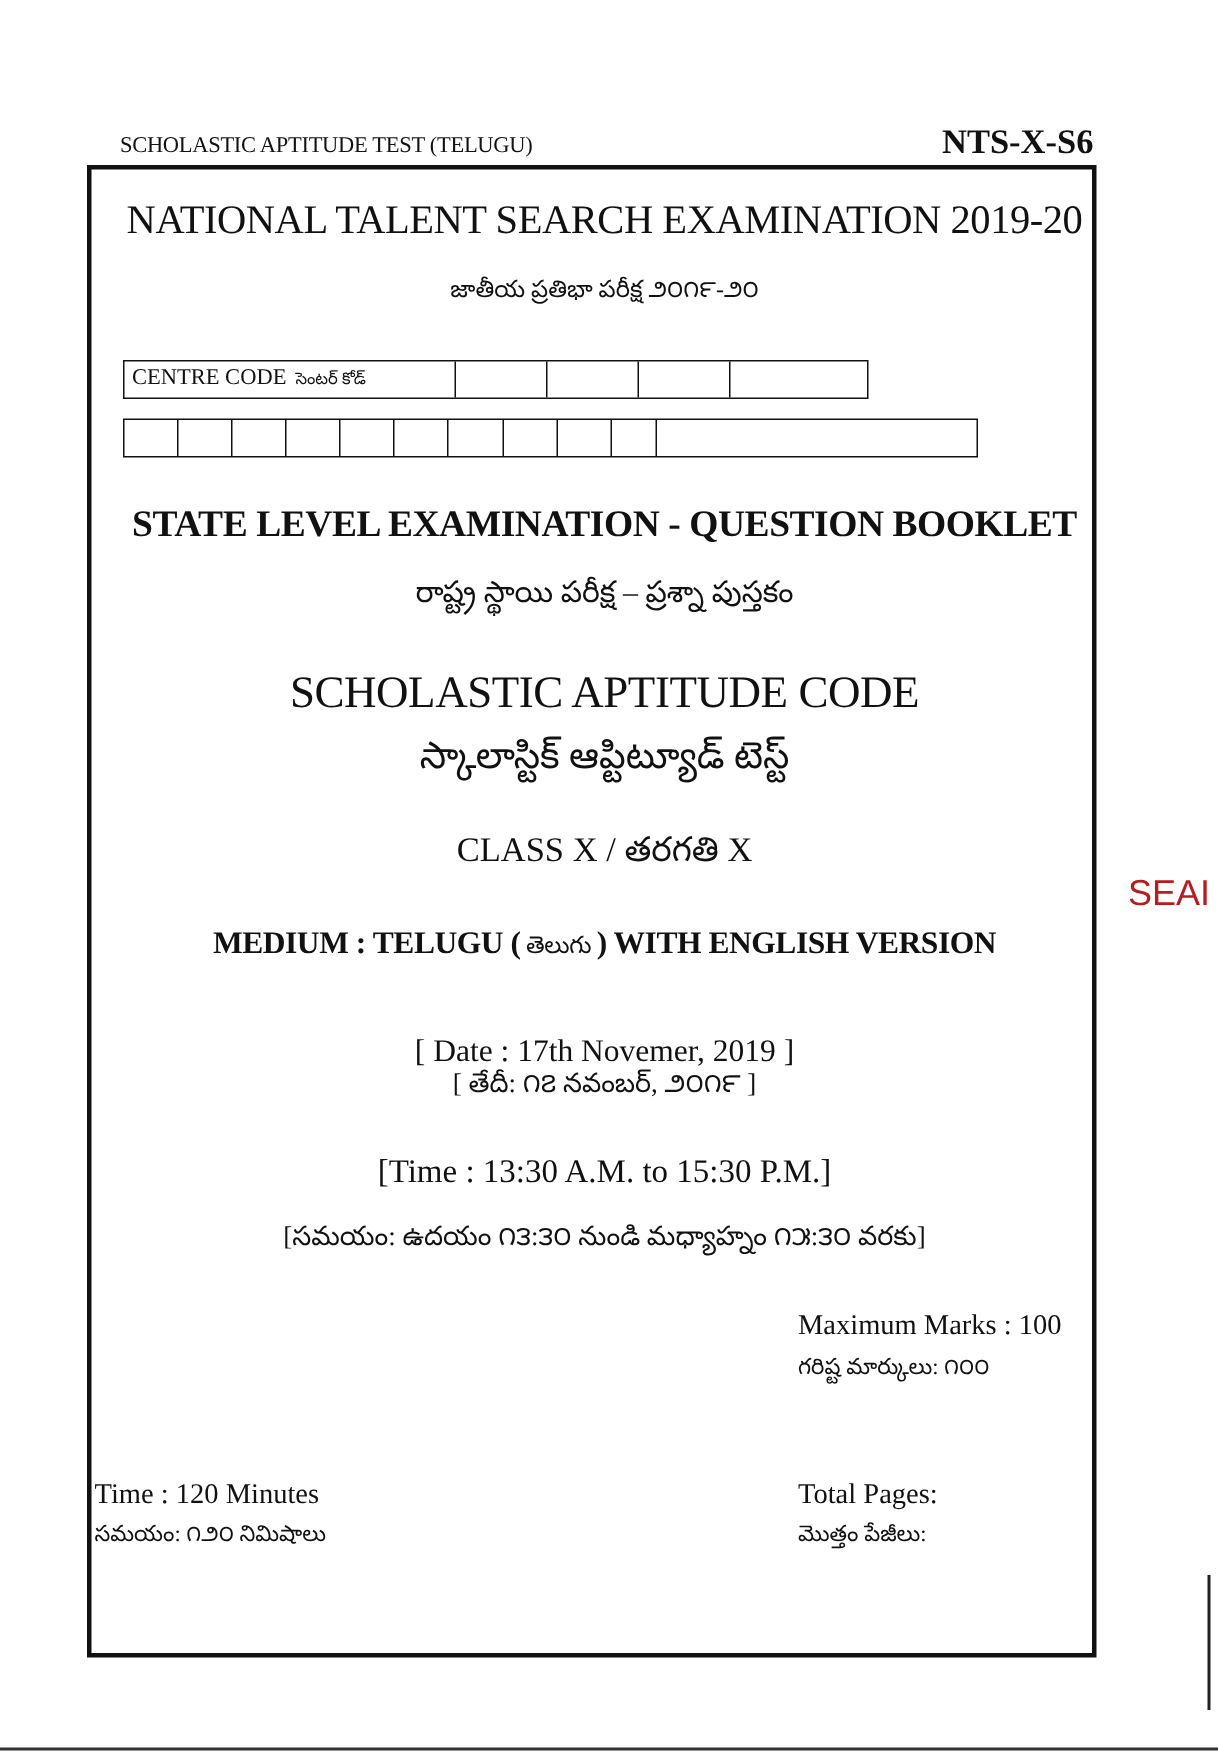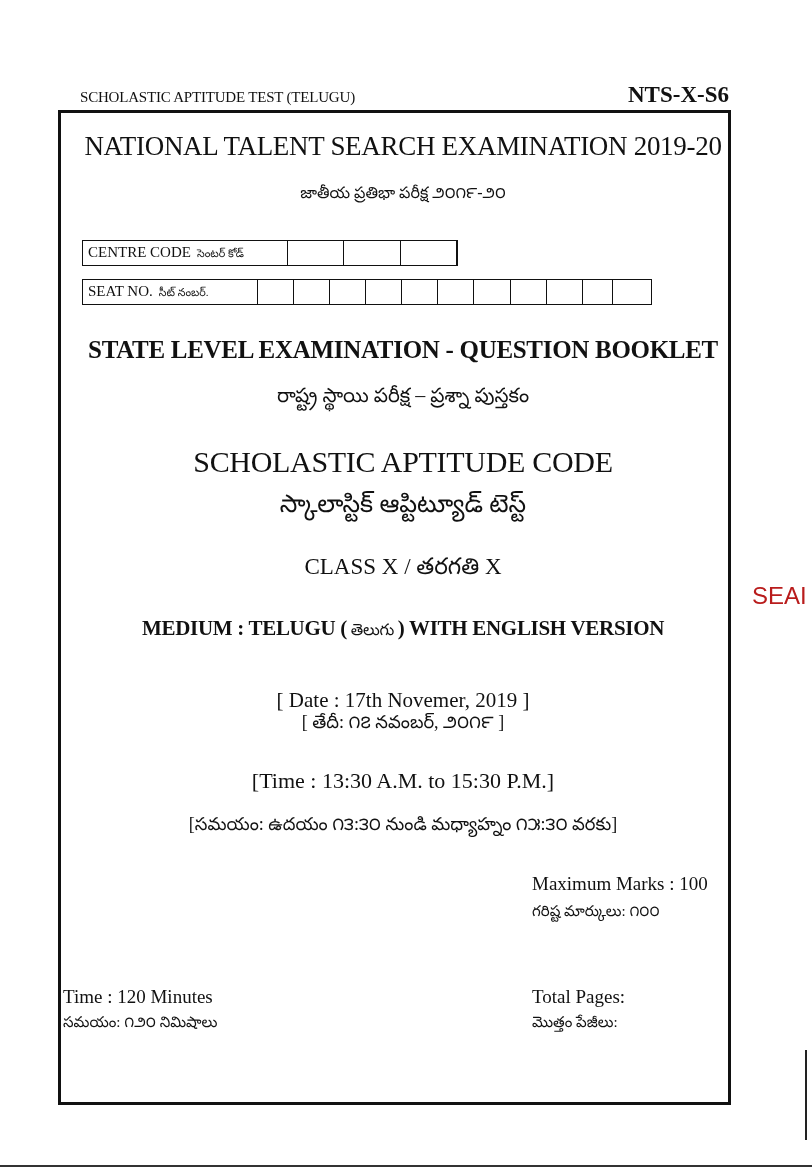--- a/index.html
+++ b/index.html
@@ -15,21 +15,21 @@
     border: 3px solid #111; box-sizing: border-box;
   }
   .center { position: absolute; left: 58px; width: 690px; text-align: center; }
   .t1 { top: 131px; font-size: 27px; letter-spacing: -0.3px; }
   .t1te { top: 184px; font-size: 16px; }
   .grid-row { position: absolute; display: flex; border: 1.5px solid #111; box-sizing: border-box; height: 26px; }
   .grid-label { font-size: 15px; padding: 3px 5px 0 5px; box-sizing: border-box; border-right: 1.5px solid #111; white-space: nowrap; }
   .grid-label .te { font-size: 11px; margin-left: 6px; }
   .cell { border-right: 1.5px solid #111; box-sizing: border-box; height: 100%; }
   .cell:last-child { border-right: none; }
-  .centre-row { left: 82px; top: 240px; width: 376px; }
+  .centre-row { left: 82px; top: 240px; width: 497px; }
   .seat-row { left: 82px; top: 279px; width: 570px; }
   .t2 { top: 336px; font-size: 25px; font-weight: bold; letter-spacing: -0.3px; }
   .t2te { top: 384px; font-size: 20px; }
   .t3 { top: 445px; font-size: 30px; letter-spacing: -0.3px; }
   .t3te { top: 490px; font-size: 25px; }
   .t4 { top: 554px; font-size: 23px; }
   .t5 { top: 616px; font-size: 21px; font-weight: bold; letter-spacing: -0.3px; }
   .t5 .te { font-weight: normal; font-size: 16px; }
   .t6 { top: 688px; font-size: 21px; }
   .t6te { top: 712px; font-size: 18px; }
@@ -60,23 +60,20 @@
   <div class="grid-label" style="width:221px">
     <span>CENTRE CODE</span><span class="te">సెంటర్ కోడ్</span>
   </div>
   <div class="cell" style="width:61px"></div>
   <div class="cell" style="width:61px"></div>
   <div class="cell" style="width:61px"></div>
   <div class="cell" style="flex:1"></div>
 </div>
 
 <div class="grid-row seat-row">
-  <div class="grid-label" style="width:175px">
-    <span>SEAT NO.</span><span class="te">సీట్ నంబర్.</span>
-  </div>
   <div class="cell" style="width:36px"></div>
   <div class="cell" style="width:36px"></div>
   <div class="cell" style="width:36px"></div>
   <div class="cell" style="width:36px"></div>
   <div class="cell" style="width:36px"></div>
   <div class="cell" style="width:36px"></div>
   <div class="cell" style="width:37px"></div>
   <div class="cell" style="width:36px"></div>
   <div class="cell" style="width:36px"></div>
   <div class="cell" style="width:30px"></div>

